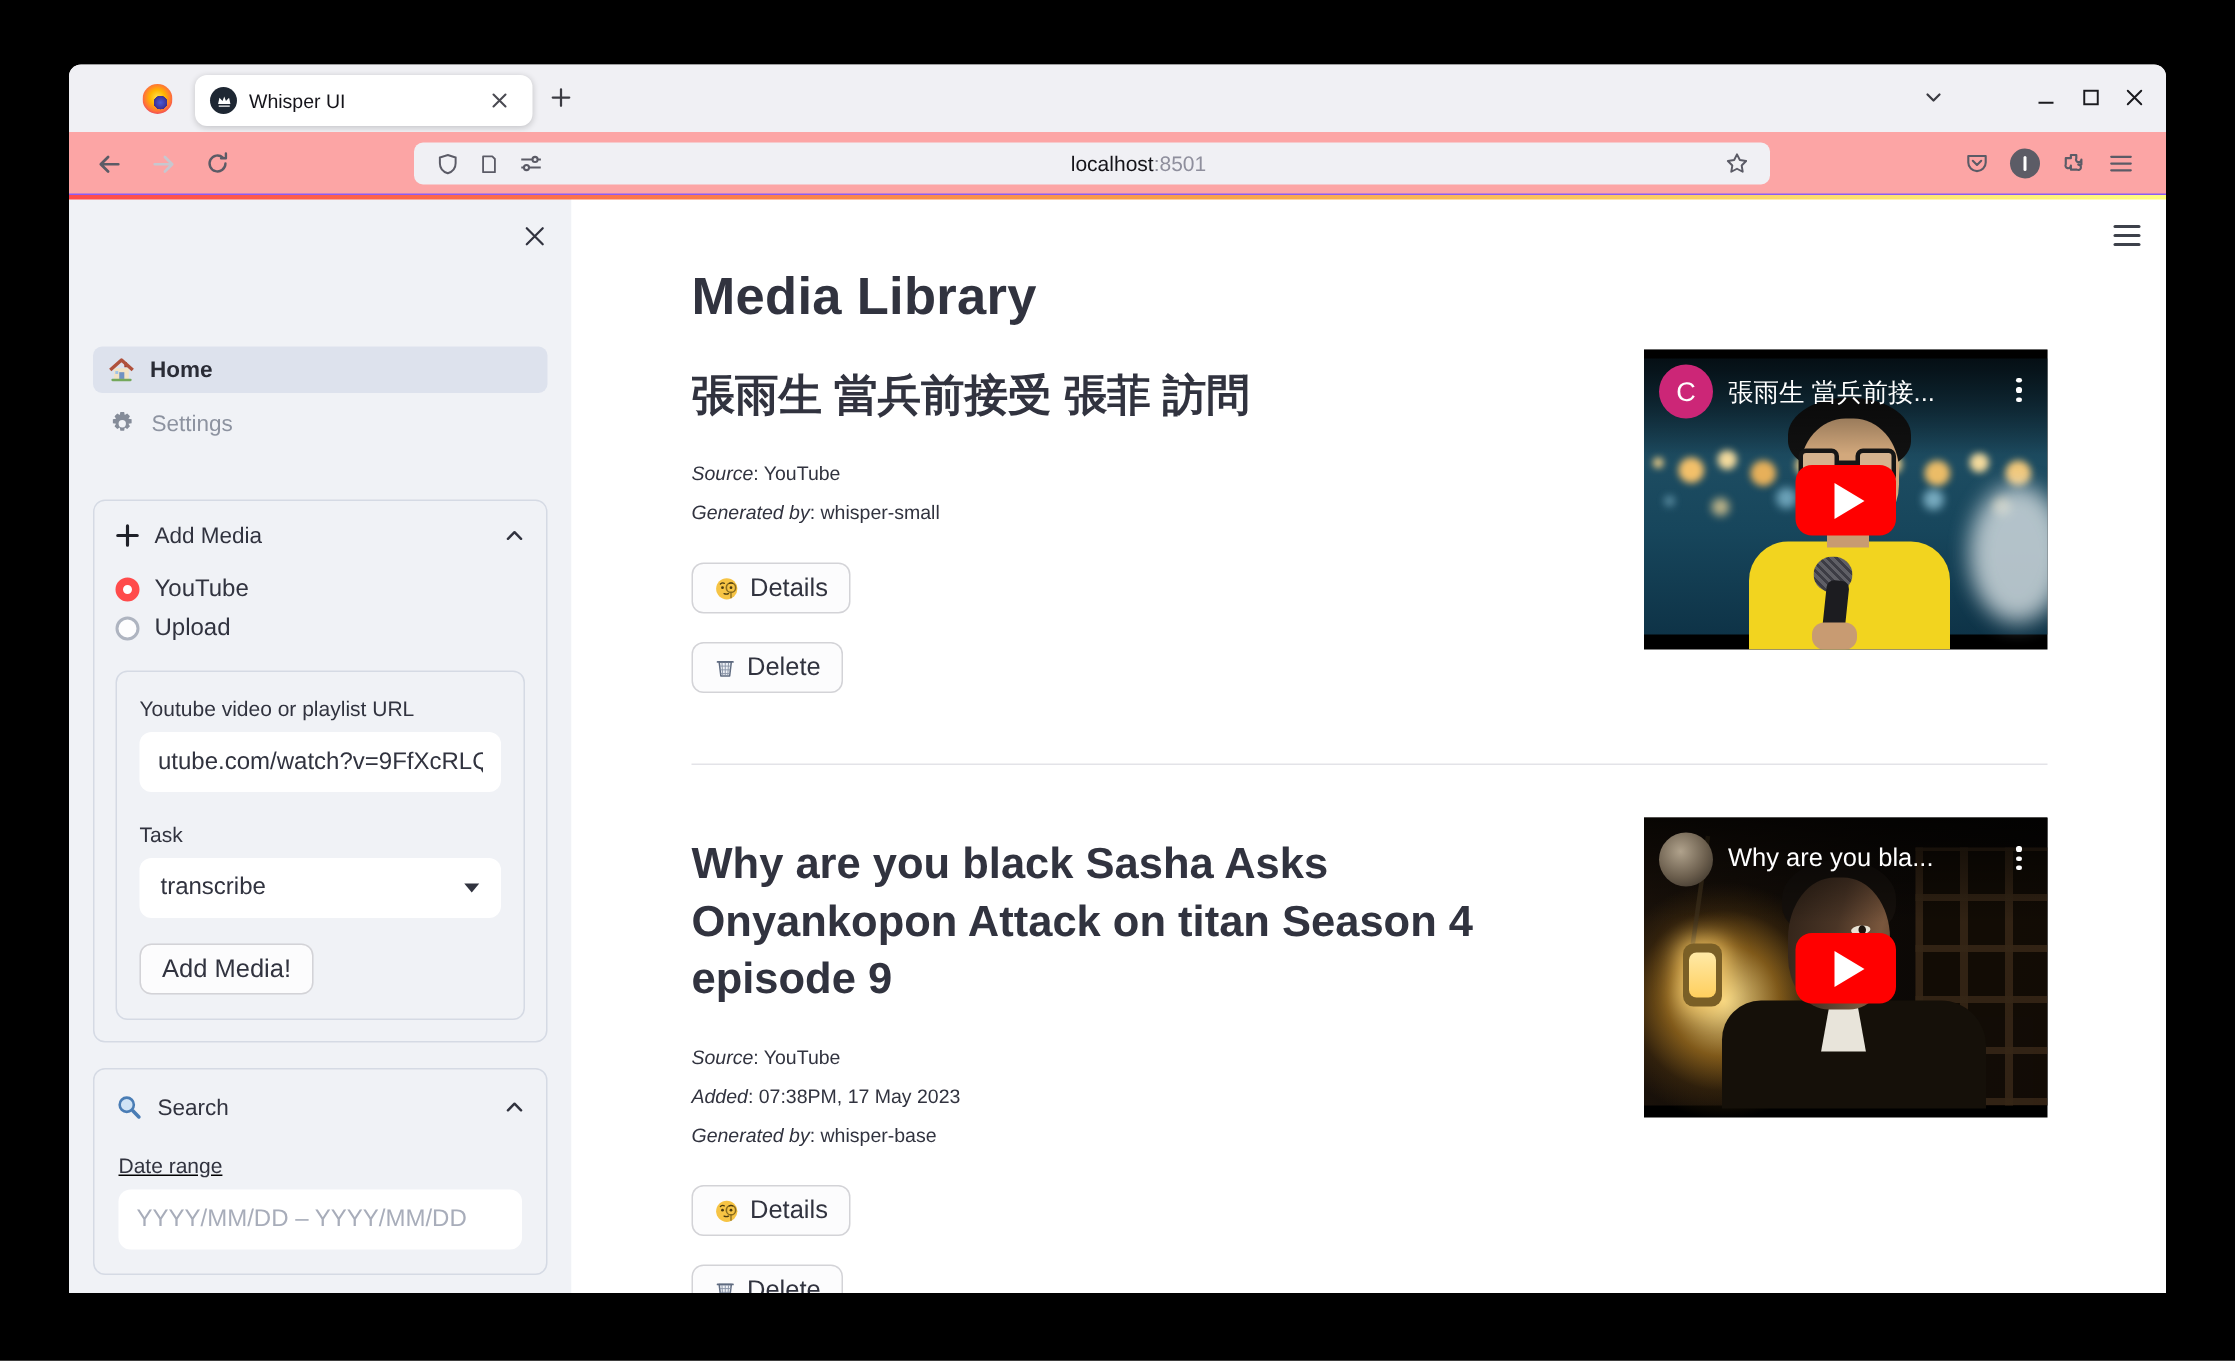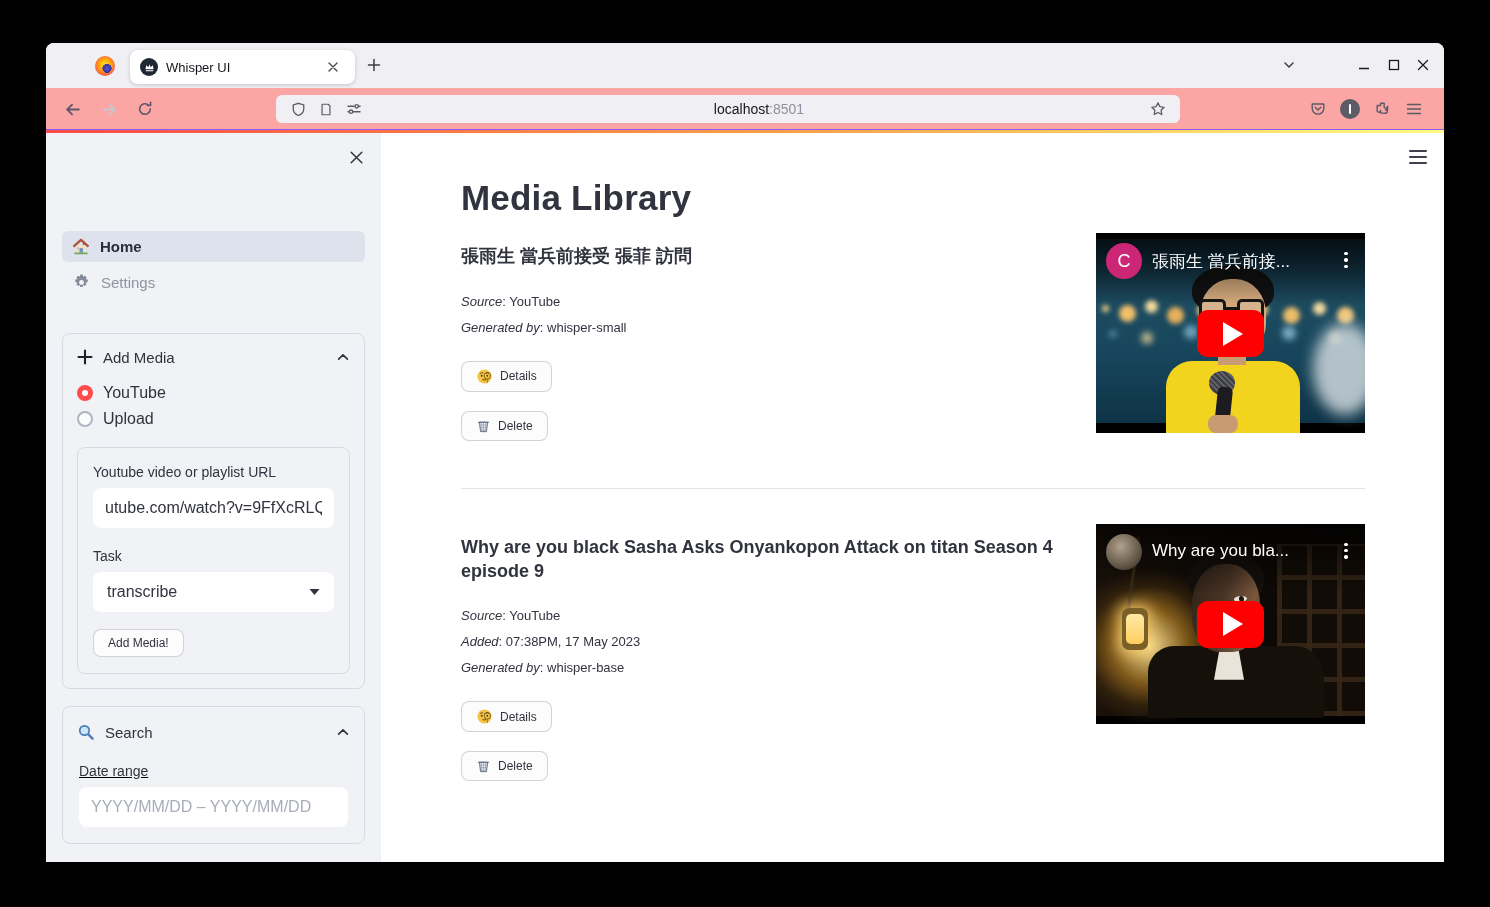--- a/index.html
+++ b/index.html
@@ -78,36 +78,36 @@
   .form-box { margin-top:15px; border:1px solid #d5dae4; border-radius:8px; padding:16px 15px; }
   .field-label { font-size:14px; color:#31333f; margin-bottom:8px; }
   .txt-input { width:100%; height:40px; background:#fff; border:none; border-radius:8px;
     padding:0 12px; font-size:16px; color:#31333f; font-family:inherit; outline:none; }
   .task-label { margin-top:20px; }
   .selectbox { height:40px; background:#fff; border-radius:8px; display:flex; align-items:center;
     padding:0 14px; justify-content:space-between; }
   .selectbox span { font-size:16px; color:#31333f; }
   .st-btn { display:inline-flex; align-items:center; gap:7px; background:#fcfcfd;
     border:1px solid rgba(49,51,63,.2); border-radius:8px; padding:6px 14px;
-    font-size:12px; color:#31333f; }
+    font-size:17px; color:#31333f; }
   .form-box .st-btn { margin-top:17px; }
   .date-label { margin:6px 0 8px 0; }
   .txt-input::placeholder { color:#a8adba; }
 
   
   .main { flex:1; background:#fff; position:relative; overflow:hidden; }
   .main-menu { position:absolute; top:17px; right:15px; width:22px; height:20px;
     display:flex; flex-direction:column; justify-content:center; gap:3.5px; align-items:center; }
   .main-menu i { display:block; width:18px; height:2.2px; background:#3d414b; border-radius:1px; }
   .main-content { padding:48px 79px 0 80px; }
   h1.page-title { font-size:35px; font-weight:700; color:#31333f; letter-spacing:.2px; }
 
   .entry { display:flex; align-items:flex-start; margin-top:15px; }
   .entry-left { flex:1; min-width:0; padding-right:40px; }
-  .entry-title { font-size:18px; font-weight:700; color:#31333f; line-height:1.32; margin-top:12px; }
+  .entry-title { font-size:29px; font-weight:700; color:#31333f; line-height:1.32; margin-top:12px; }
   .meta { margin-top:20px; }
   .meta p { font-size:13px; color:#31333f; line-height:26px; }
   .meta em { font-style:italic; }
   .entry .st-btn.details { margin-top:20px; }
   .entry .st-btn.delete { margin-top:19px; display:inline-flex; }
   .btn-stack { display:flex; flex-direction:column; align-items:flex-start; }
 
   .divider { border:none; border-top:1px solid #e3e3e8; margin:47px 0 35px 0; }
 
   

